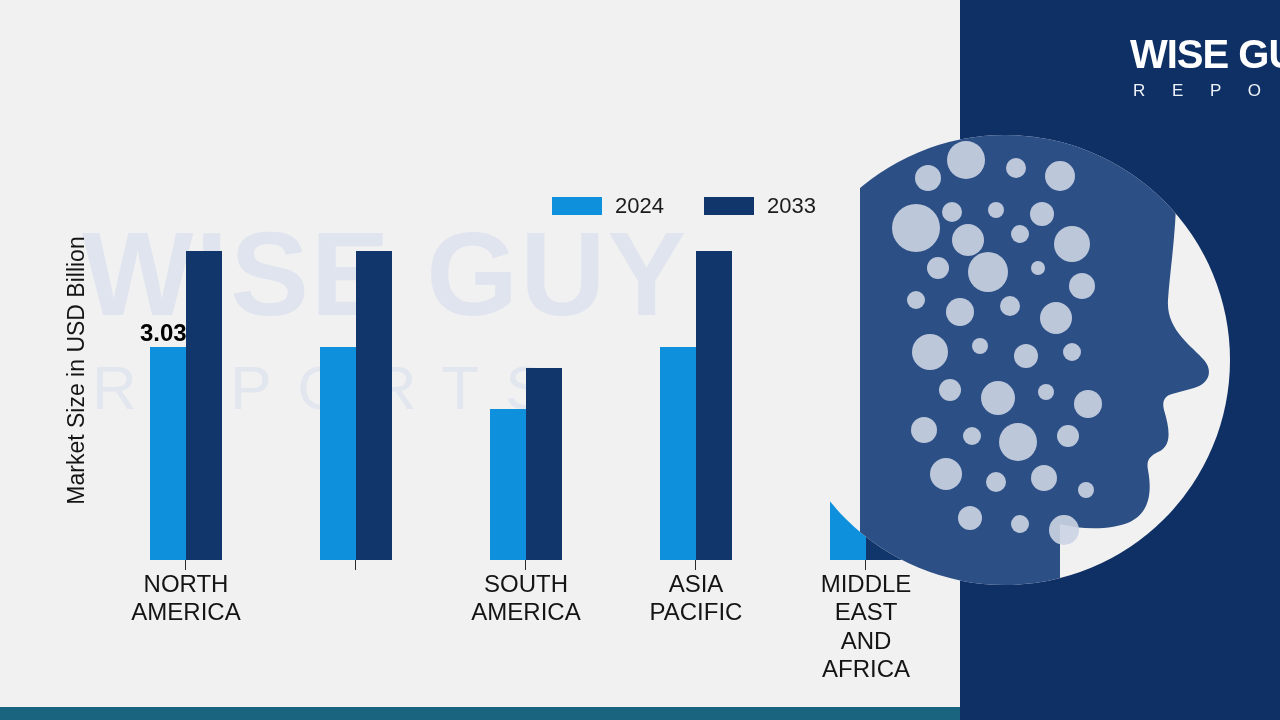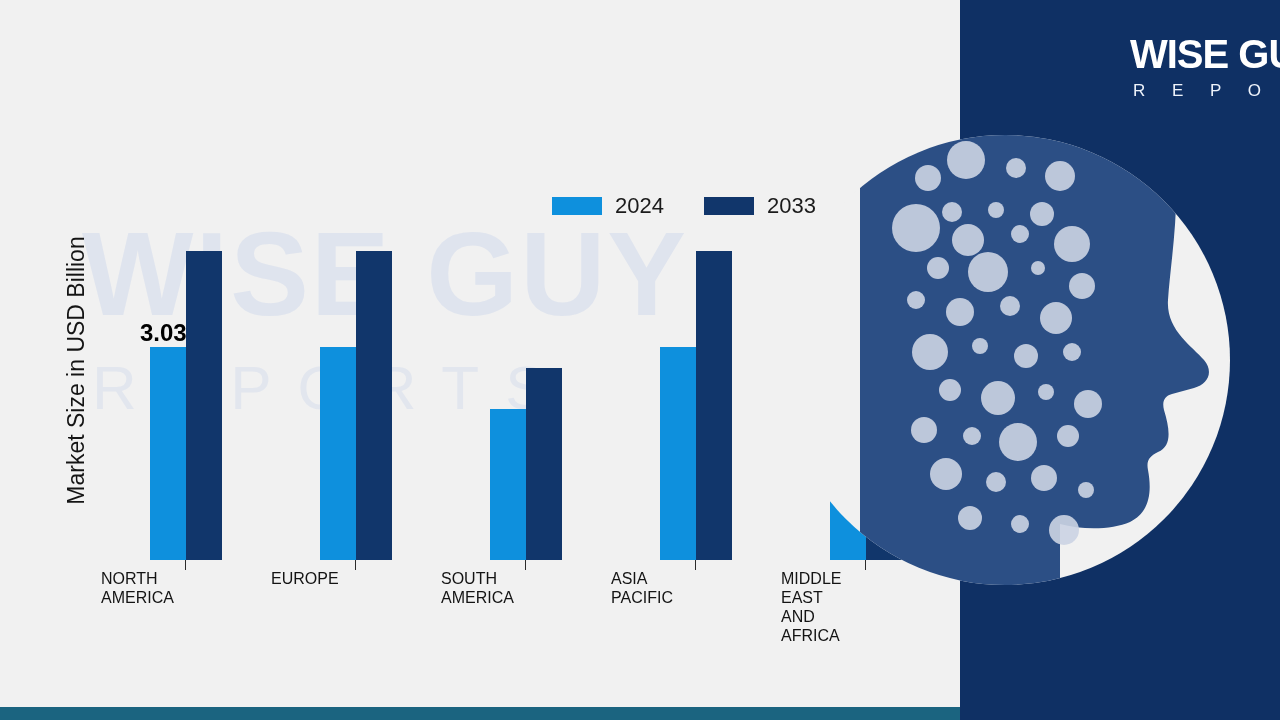--- a/index.html
+++ b/index.html
@@ -140,22 +140,22 @@
     bottom: -10px;
     left: 35px;
     width: 1px;
     height: 10px;
     background: #2b2b2b;
   }
   .cat-label {
     position: absolute;
     top: 570px;
     width: 170px;
-    text-align: left;
-    font-size: 16px;
+    text-align: center;
+    font-size: 24px;
     line-height: 1.18;
     color: #141414;
   }
   .bar-value {
     position: absolute;
     font-size: 24px;
     font-weight: 700;
     color: #000000;
     white-space: nowrap;
   }
@@ -253,21 +253,20 @@
         <div class="tick"></div>
       </div>
       <div class="bar-value" style="left:140px; top:319px;">3.03</div>
       <div class="cat-label" style="left:101px;">NORTH<br>AMERICA</div>
 
       <div class="group" style="left:320px;">
         <div class="bar y2024" style="height:213px;"></div>
         <div class="bar y2032" style="height:309px;"></div>
         <div class="tick"></div>
       </div>
-      <div class="cat-label" style="left:271px;">EUROPE</div>
 
       <div class="group" style="left:490px;">
         <div class="bar y2024" style="height:151px;"></div>
         <div class="bar y2032" style="height:192px;"></div>
         <div class="tick"></div>
       </div>
       <div class="cat-label" style="left:441px;">SOUTH<br>AMERICA</div>
 
       <div class="group" style="left:660px;">
         <div class="bar y2024" style="height:213px;"></div>

